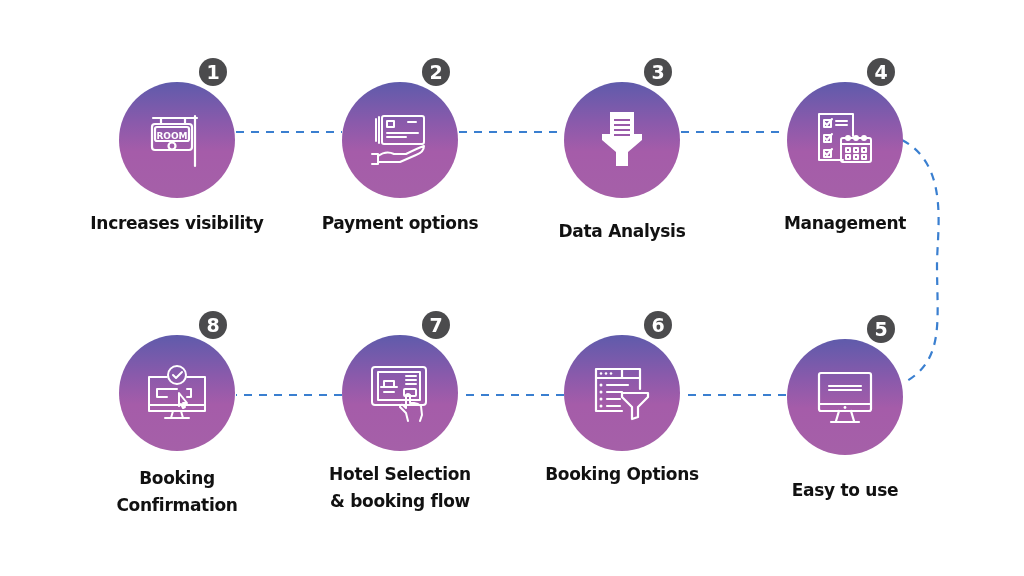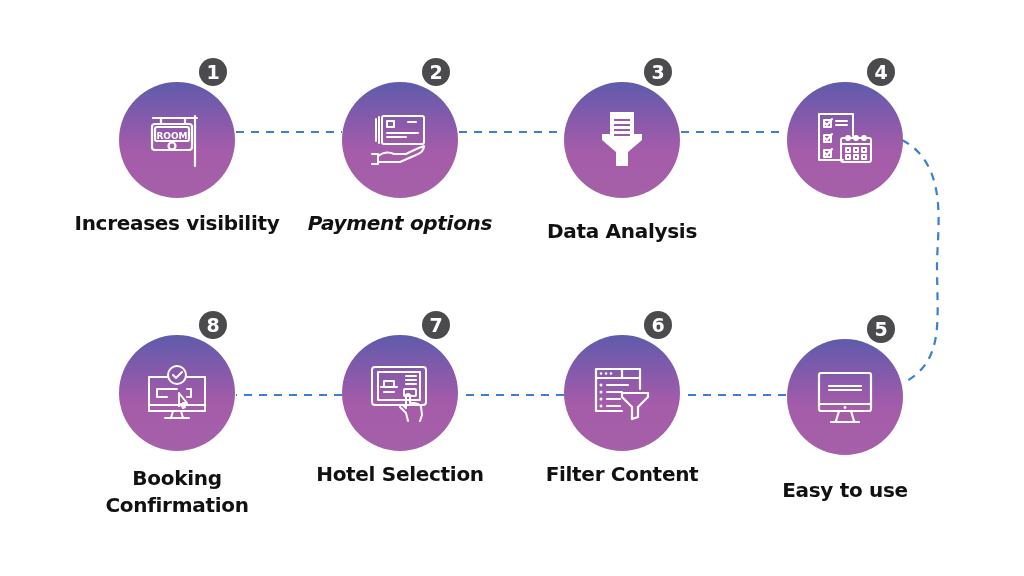--- a/index.html
+++ b/index.html
@@ -7,21 +7,21 @@
   #stage { position: absolute; left: 0; top: 0; width: 1024px; height: 576px; }
   .connector { position: absolute; left: 0; top: 0; }
   .step { position: absolute; width: 0; height: 0; }
   .blob { position: absolute; left: -58px; top: -58px; width: 116px; height: 116px; border-radius: 50%;
           background: linear-gradient(180deg, #5f5bab 0%, #8a5aab 35%, #a55ca9 60%, #a560a8 100%); }
   .bite { position: absolute; left: 20px; top: -88px; width: 40px; height: 40px; border-radius: 50%; background: #ffffff; }
   .badge { position: absolute; left: 22px; top: -82px; width: 28px; height: 28px; border-radius: 50%; background: #4b4b4d;
            color: #ffffff; font-family: "DejaVu Sans", sans-serif; font-weight: bold; font-size: 19px; line-height: 28px; text-align: center; }
   .icon { position: absolute; left: -30px; top: -30px; width: 60px; height: 60px; }
   .label { position: absolute; width: 220px; left: -110px; text-align: center; color: #111111;
-           font-family: "DejaVu Sans", sans-serif; font-weight: 600; font-size: 20px; line-height: 27px; letter-spacing: -0.3px; }
+           font-family: "DejaVu Sans", sans-serif; font-weight: 600; font-size: 17px; line-height: 27px; letter-spacing: -0.3px; }
 </style>
 </head>
 <body>
 
 <div id="stage">
 
   <svg class="connector" width="1024" height="576">
     <g fill="none" stroke="#3a7fd0" stroke-width="2.2" stroke-dasharray="8 7">
       <line x1="236" y1="132" x2="342" y2="132"></line>
       <line x1="459" y1="132" x2="564" y2="132"></line>
@@ -64,21 +64,21 @@
         <line x1="6" y1="9" x2="6" y2="31"></line>
         <line x1="9" y1="7" x2="9" y2="33"></line>
         <rect x="17" y="11" width="7" height="6"></rect>
         <line x1="38" y1="12" x2="46" y2="12"></line>
         <line x1="17" y1="23" x2="48" y2="23"></line>
         <line x1="17" y1="27" x2="36" y2="27"></line>
         <path d="M 2 44 L 8 44 L 8 54 L 2 54"></path>
         <path d="M 8 46 Q 16 40 24 44 L 36 44 Q 48 38 54 36 Q 54 42 46 45 L 30 52 L 8 52"></path>
       </g>
     </svg>
-    <div class="label" style="top:70px;font-style:italic;">
+    <div class="label" style="top:70px;">
       <div>Payment options</div>
     </div>
   </div>
 
   <div class="step" style="left:622px; top:140px;">
     <div class="blob"></div>
     <div class="bite"></div>
     <div class="badge">3</div>
     <svg class="icon" viewBox="0 0 60 60">
       <path d="M 10 24 L 50 24 L 50 30 L 36 42 L 36 56 L 24 56 L 24 42 L 10 30 Z" fill="#fff"></path>
@@ -117,20 +117,21 @@
           <circle cx="49" cy="28" r="2"></circle>
         <rect x="31" y="38" width="4" height="4"></rect>
           <rect x="39" y="38" width="4" height="4"></rect>
           <rect x="47" y="38" width="4" height="4"></rect>
         <rect x="31" y="45" width="4" height="4"></rect>
           <rect x="39" y="45" width="4" height="4"></rect>
           <rect x="47" y="45" width="4" height="4"></rect>
       </g>
     </svg>
     <div class="label" style="top:70px;">
+      <div>Management</div>
     </div>
   </div>
 
   <div class="step" style="left:845px; top:397px;">
     <div class="blob"></div>
     <div class="bite"></div>
     <div class="badge">5</div>
     <svg class="icon" viewBox="0 0 60 60">
       <g fill="none" stroke="#fff" stroke-width="2.2" stroke-linecap="round" stroke-linejoin="round">
         <rect x="4" y="6" width="52" height="38" rx="2"></rect>
@@ -166,21 +167,21 @@
         <circle cx="9" cy="10.5" r="1.3"></circle>
           <circle cx="14" cy="10.5" r="1.3"></circle>
           <circle cx="19" cy="10.5" r="1.3"></circle>
         <circle cx="9" cy="22" r="1.5"></circle>
           <circle cx="9" cy="29" r="1.5"></circle>
           <circle cx="9" cy="36" r="1.5"></circle>
           <circle cx="9" cy="43" r="1.5"></circle>
       </g>
     </svg>
     <div class="label" style="top:68px;">
-      <div>Filter Content</div>
+      <div>Booking Options</div>
     </div>
   </div>
 
   <div class="step" style="left:400px; top:393px;">
     <div class="blob"></div>
     <div class="bite"></div>
     <div class="badge">7</div>
     <svg class="icon" viewBox="0 0 60 60">
       <g fill="none" stroke="#fff" stroke-width="2" stroke-linecap="round" stroke-linejoin="round">
         <rect x="2" y="4" width="54" height="38" rx="3"></rect>
@@ -190,20 +191,21 @@
         <line x1="14" y1="29" x2="24" y2="29"></line>
         <line x1="36" y1="13" x2="46" y2="13"></line>
         <line x1="36" y1="17" x2="46" y2="17"></line>
         <line x1="36" y1="21" x2="46" y2="21"></line>
         <rect x="34" y="26" width="12" height="7" rx="1"></rect>
         <path d="M 38 58 L 36 50 L 30 44 Q 30 41 33 42 L 36 45 L 36 32 Q 38 30 40 32 L 40 40 L 44 40 L 48 41 L 51 43 L 52 52 L 50 58"></path>
       </g>
     </svg>
     <div class="label" style="top:68px;">
       <div>Hotel Selection</div>
+      <div>&amp; booking flow</div>
     </div>
   </div>
 
   <div class="step" style="left:177px; top:393px;">
     <div class="blob"></div>
     <div class="bite"></div>
     <div class="badge">8</div>
     <svg class="icon" viewBox="0 0 60 60">
       <g fill="none" stroke="#fff" stroke-width="2" stroke-linecap="round" stroke-linejoin="round">
         <path d="M 20 14 L 2 14 L 2 48 L 58 48 L 58 14 L 40 14"></path>

